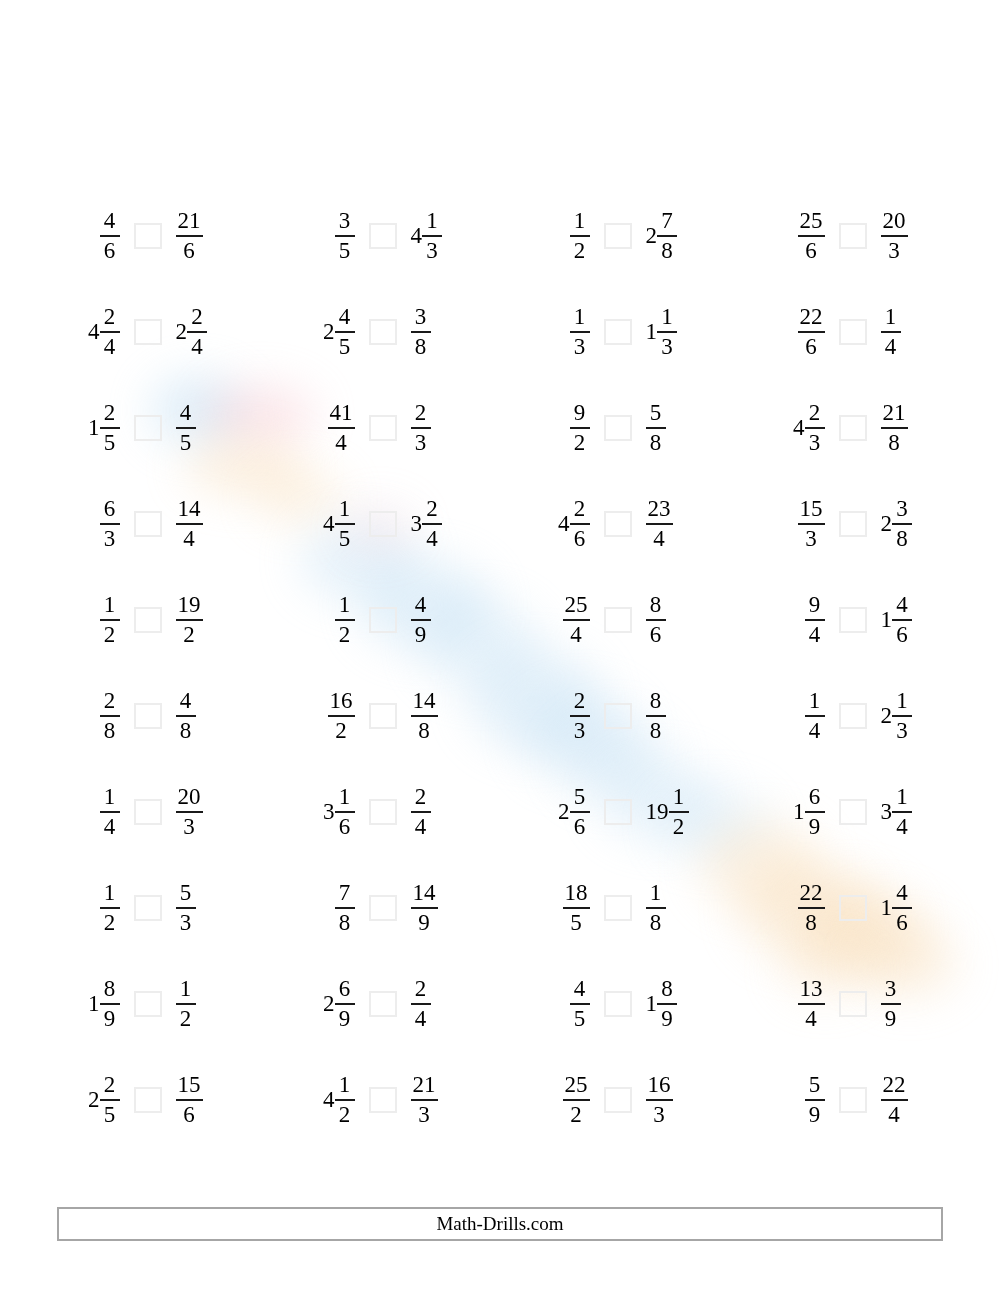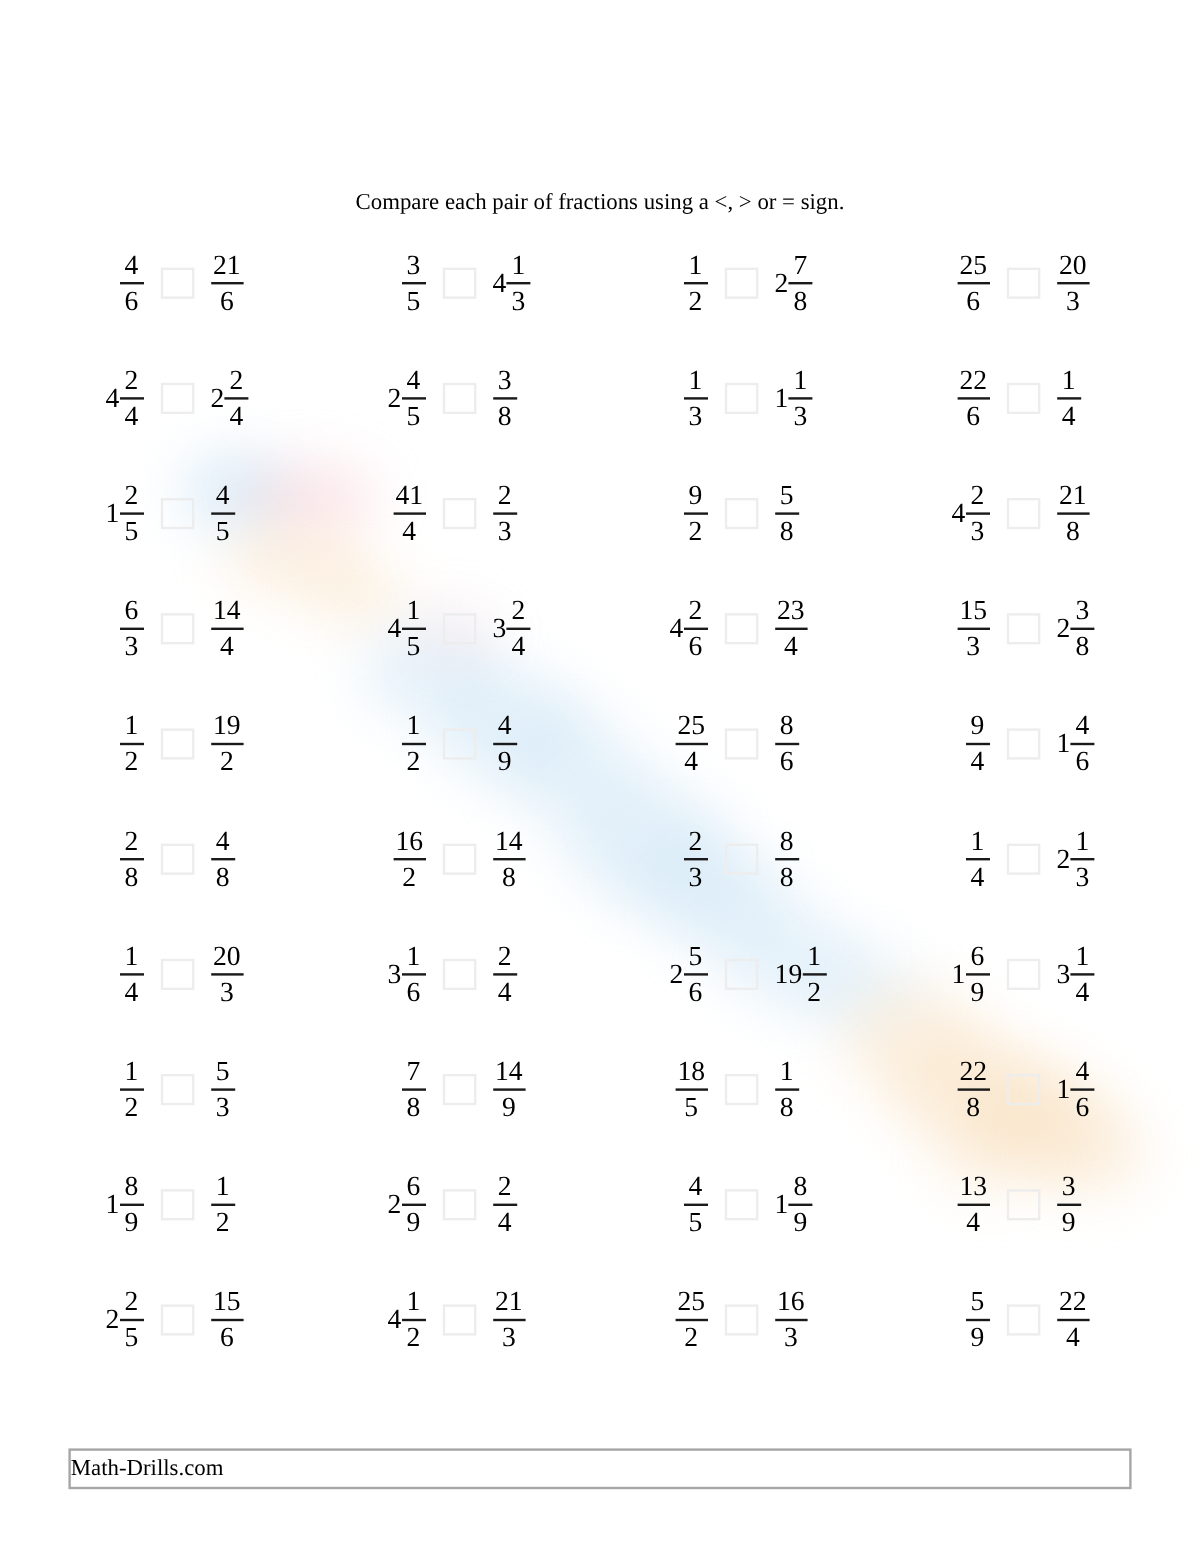--- a/index.html
+++ b/index.html
@@ -69,21 +69,21 @@
   .footer-box {
     position: absolute;
     left: 57px;
     top: 1207px;
     width: 886px;
     height: 34px;
     border: 2px solid #a6a6a6;
     box-sizing: border-box;
     display: flex;
     align-items: center;
-    justify-content: flex-start;
+    justify-content: center;
   }
   .footer-text {
     font-size: 19px;
   }
 
   
   #grid {
     position: absolute;
     left: 30px;
     top: 188px;
@@ -177,21 +177,20 @@
     <div class="blob" style="left: 790px; top: 880px; width: 120px; height: 90px; background: rgb(247, 217, 176); opacity: 0.32;"></div>
     <div class="blob" style="left: 830px; top: 900px; width: 110px; height: 80px; background: rgb(247, 217, 176); opacity: 0.3;"></div>
     <div class="blob" style="left: 860px; top: 930px; width: 100px; height: 70px; background: rgb(247, 217, 176); opacity: 0.26;"></div>
     <div class="blob" style="left: 780px; top: 940px; width: 90px; height: 60px; background: rgb(247, 217, 176); opacity: 0.22;"></div>
     <div class="blob" style="left: 345px; top: 505px; width: 70px; height: 45px; background: rgb(246, 196, 204); opacity: 0.22;"></div>
   </div>
 
 <div id="sheet">
 
 
-  <div class="instructions">Compare each pair of fractions using a &lt;, &gt; or = sign.</div>
 
   <div id="grid">
       <div class="prow">
         <div class="pcell">
           <span class="side left">
             <span class="num">
               <span class="frac">
                 <span class="top">4</span>
                 <span class="bar"></span>
                 <span class="bot">6</span>

